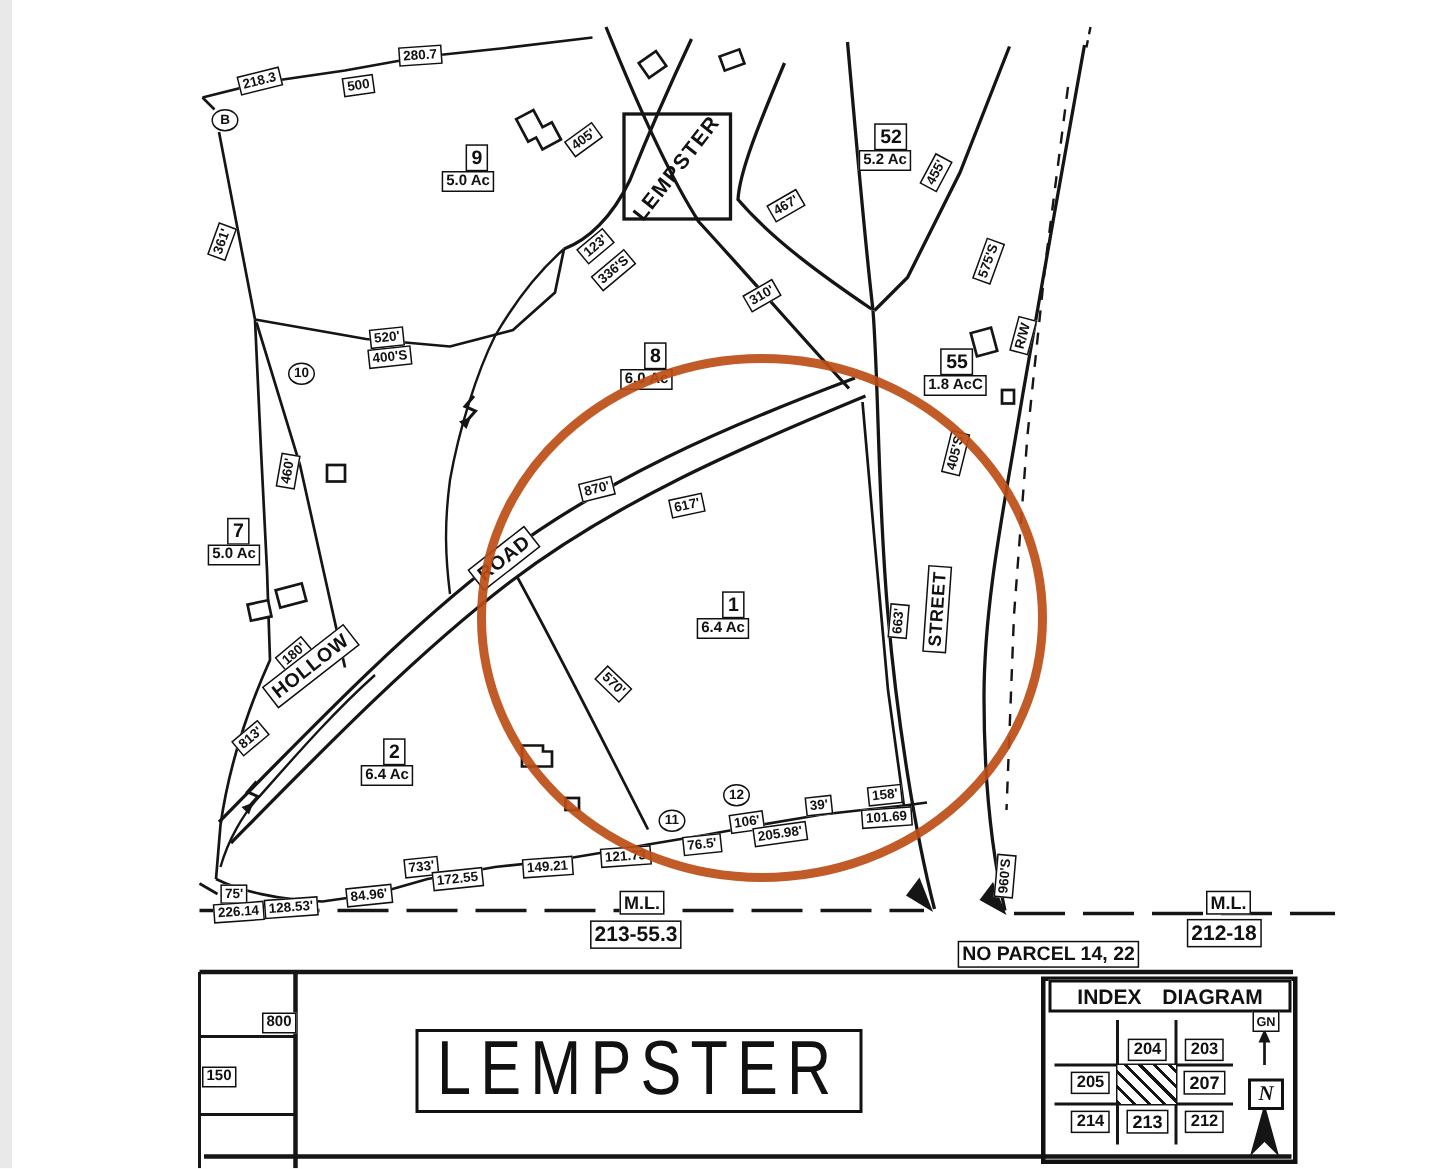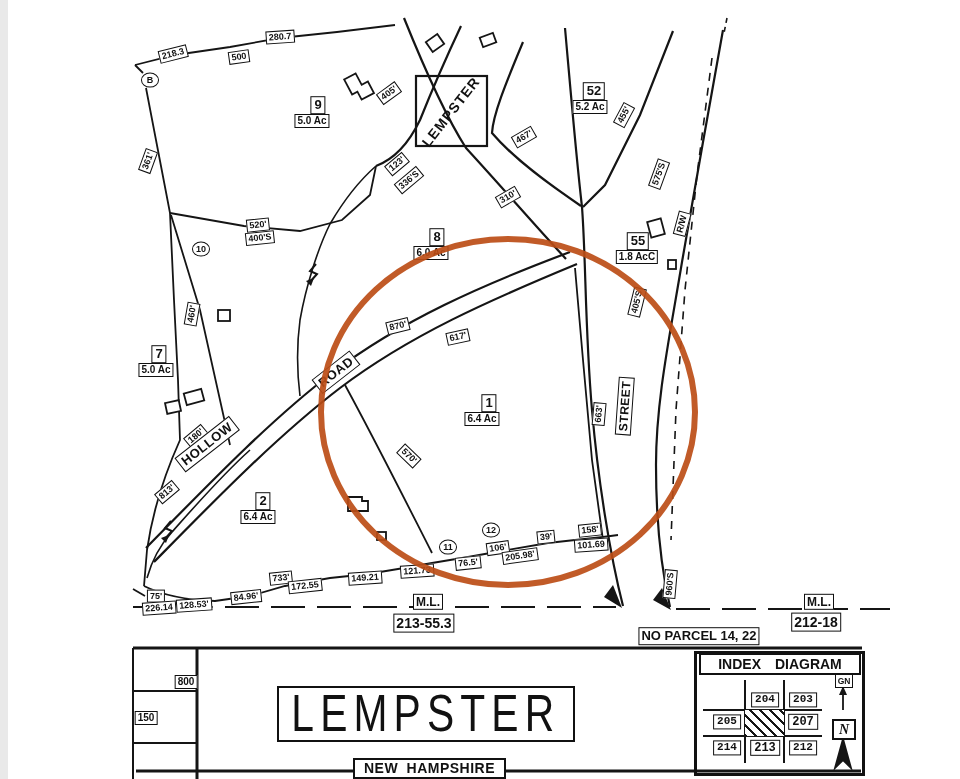--- a/index.html
+++ b/index.html
@@ -12,21 +12,21 @@
   #labels{position:absolute;left:0;top:0;width:960px;height:779px;z-index:20;}
   svg.overlay{position:absolute;left:0;top:0;z-index:30;pointer-events:none;}
   .mlabel{position:absolute;background:#fff;border:1.5px solid #101010;font-weight:bold;
           font-size:9px;line-height:1.2;padding:0 2px;white-space:nowrap;
           transform:translate(-50%,-50%) rotate(var(--r,0deg));}
   .pnum{font-size:13px;border-width:1.7px;padding:0 3px;}
   .parea{font-size:10px;}
   .circ{border-radius:50%;min-width:12px;text-align:center;padding:1px 2px;}
   .road{font-size:13px;letter-spacing:.5px;border-width:1.7px;padding:0 3px;}
   .nobox{border:none;background:transparent;letter-spacing:1px;}
-  .idxcell{font-size:11px;border-width:1.6px;padding:0 3px;font-family:Liberation Mono, monospace;}
+  .idxcell{font-size:11px;border-width:1.6px;padding:0 3px;}
   .tbox{position:absolute;border:2px solid #111;background:#fff;text-align:center;
         font-weight:bold;z-index:20;}
   .kicker{left:346px;top:655px;width:162px;height:17px;font-size:13px;line-height:17px;
           letter-spacing:2px;word-spacing:12px;}
   .town{left:277px;top:686px;width:294px;height:52px;border-width:2.5px;}
   .town span{display:inline-block;font-size:40px;font-weight:400;letter-spacing:6px;
              line-height:50px;transform:scale(1.02,1.28);transform-origin:center;}
   .state{left:353px;top:758px;width:149px;height:17px;font-size:14px;line-height:17px;
          letter-spacing:.5px;word-spacing:4px;}
   .idxbox{left:694px;top:651px;width:165px;height:119px;border-width:3px;background:transparent;z-index:6;}
@@ -195,21 +195,20 @@
       <div class="mlabel idxcell" style="left: 727px; top: 722px; font-size: 11px;">205</div>
       <div class="mlabel idxcell" style="left: 803px; top: 722px; font-size: 12px;">207</div>
       <div class="mlabel idxcell" style="left: 727px; top: 748px; font-size: 11px;">214</div>
       <div class="mlabel idxcell" style="left: 765px; top: 748px; font-size: 12px;">213</div>
       <div class="mlabel idxcell" style="left: 803px; top: 748px; font-size: 11px;">212</div>
     </div>
 
   <div class="tbox town">
     <span>LEMPSTER</span>
   </div>
-  <div class="tbox state">NEW HAMPSHIRE</div>
 
   <div class="tbox idxbox"></div>
   <div class="tbox idxtitle">INDEX DIAGRAM</div>
   <div class="tbox gn">GN</div>
   <div class="tbox north">N</div>
 
   <svg class="overlay" width="960" height="779" viewBox="0 0 960 779">
     <ellipse cx="508" cy="412" rx="187" ry="173" fill="none" stroke="#bc4d16" stroke-width="6" opacity="0.92"></ellipse>
   </svg>
 </div>

